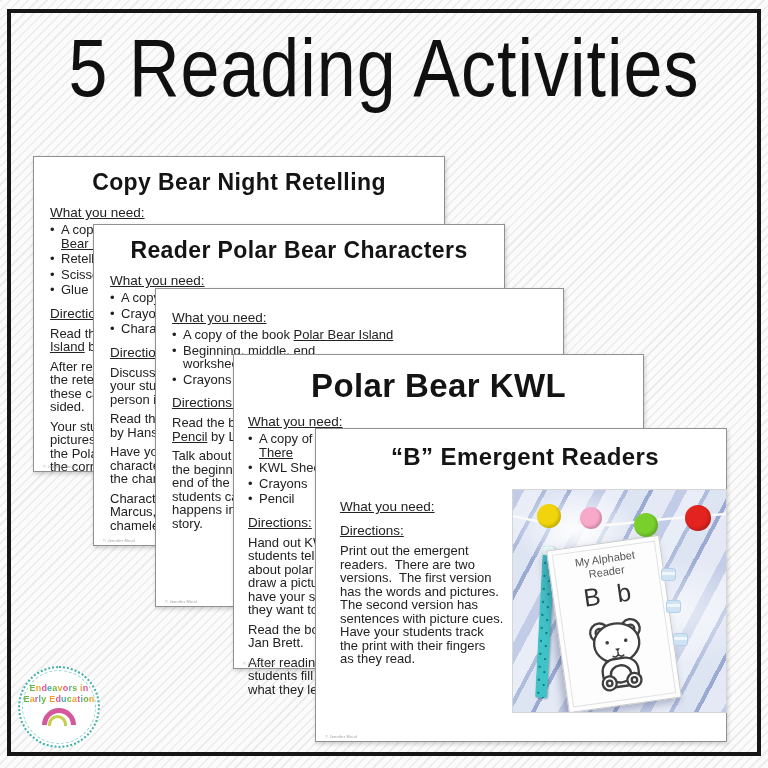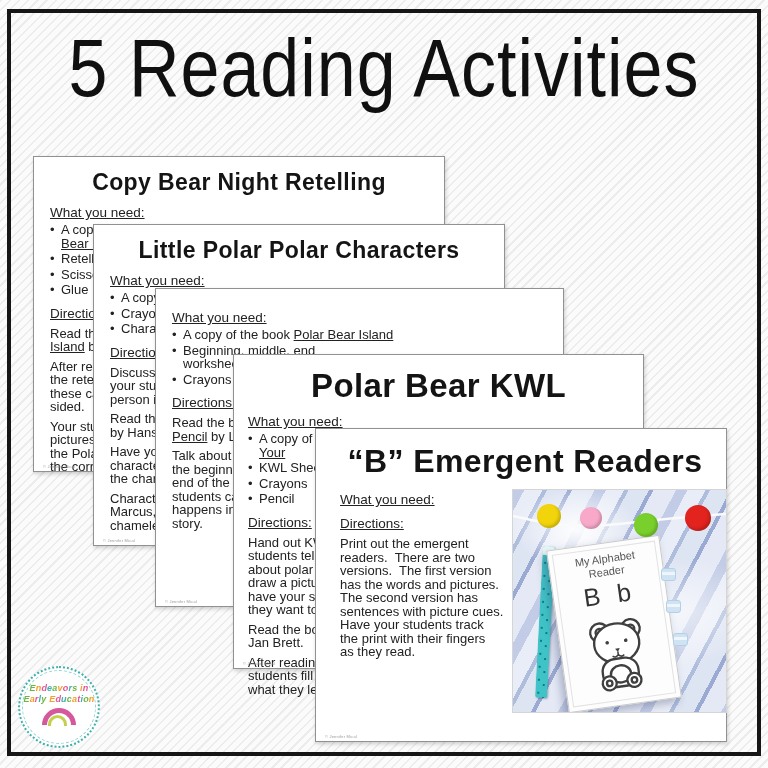--- a/index.html
+++ b/index.html
@@ -30,21 +30,21 @@
   #card5{left:315px; top:428px; width:410px; height:312px; z-index:5;}
   .card-inner{padding:12px 16px 6px 16px;}
   #card4 .card-inner{padding:12px 14px 6px 14px;}
   #card5 .card-inner{padding:14px 16px 6px 24px;}
   .card-title{
     font-weight:bold; font-size:23px; text-align:center; color:#141414;
     letter-spacing:0.4px; margin-bottom:4px;
   }
   #card3 .card-title{font-size:17px; margin-bottom:26px; letter-spacing:0.2px;}
   #card4 .card-title{font-size:33px;}
-  #card5 .card-title{font-size:32px; margin-bottom:12px;}
+  #card5 .card-title{font-size:24px; margin-bottom:28px;}
   .sec-label{
     font-size:13.5px; text-decoration:underline; margin:9px 0 3px 0; color:#222;
     white-space:pre;
   }
   ul.materials{list-style:none; margin:3px 0 0 0; padding:0;}
   ul.materials li{
     position:relative; padding-left:11px; margin:2px 0;
     font-size:13px; line-height:13.5px; white-space:pre;
   }
   ul.materials li::before{content:"\2022"; position:absolute; left:0; top:0;}
@@ -92,21 +92,20 @@
   .eraser{
     position:absolute; width:13px; height:11px; background:#cfe3f2;
     border:1px solid #b3d0e8; border-radius:3px;
   }
   .eraser::after{content:""; position:absolute; left:0; right:0; top:3px; height:3px; background:#eef6fb;}
   
   .logo{
     position:absolute; left:18px; top:666px; width:82px; height:82px; z-index:6;
     background:#fff; border:2px dotted #3fb0aa; border-radius:50%; text-align:center;
     box-sizing:border-box;
-    font-style:italic;
   }
   .logo::before{
     content:""; position:absolute; left:2px; top:2px; right:2px; bottom:2px;
     border:1px dashed #8ed4cf; border-radius:50%; pointer-events:none;
   }
   .logo-line{font-size:9px; font-weight:bold; line-height:11px; letter-spacing:0.2px;}
   .logo-line.first{margin-top:15px;}
   .rainbow{
     margin:3px auto 0 auto; width:34px; height:17px; position:relative;
     border:5.5px solid #d6589c; border-bottom:none;
@@ -148,21 +147,21 @@
     <p class="para">Your students will use the
 pictures to retell the story of
 the Polar Bear Night book in
 the correct order.</p>
   </div>
   <div class="wm">© Jennifer Mical</div>
 </div>
 
 <div class="card" id="card2">
   <div class="card-inner">
-    <div class="card-title">Little Polar Polar Characters</div>
+    <div class="card-title">Reader Polar Bear Characters</div>
     <div class="sec-label">What you need:</div>
     <ul class="materials">
       <li>A copy of the book <u>Little Polar Bear</u></li>
       <li>Crayons</li>
       <li>Character cards</li>
     </ul>
     <div class="sec-label">Directions:</div>
     <p class="para">Discuss characters with
 your students. Ask what a
 person in a story is called.</p>
@@ -199,21 +198,21 @@
   </div>
   <div class="wm">© Jennifer Mical</div>
 </div>
 
 <div class="card" id="card4">
   <div class="card-inner">
     <div class="card-title">Polar Bear KWL</div>
     <div class="sec-label">What you need:</div>
     <ul class="materials">
       <li>A copy of the book <u>Polar</u>
-<u>Your</u></li>
+<u>There</u></li>
       <li>KWL Sheet</li>
       <li>Crayons</li>
       <li>Pencil</li>
     </ul>
     <div class="sec-label">Directions:</div>
     <p class="para">Hand out KWL sheets. Have
 students tell you what they know
 about polar bears and then
 draw a picture. Next,
 have your students share what

